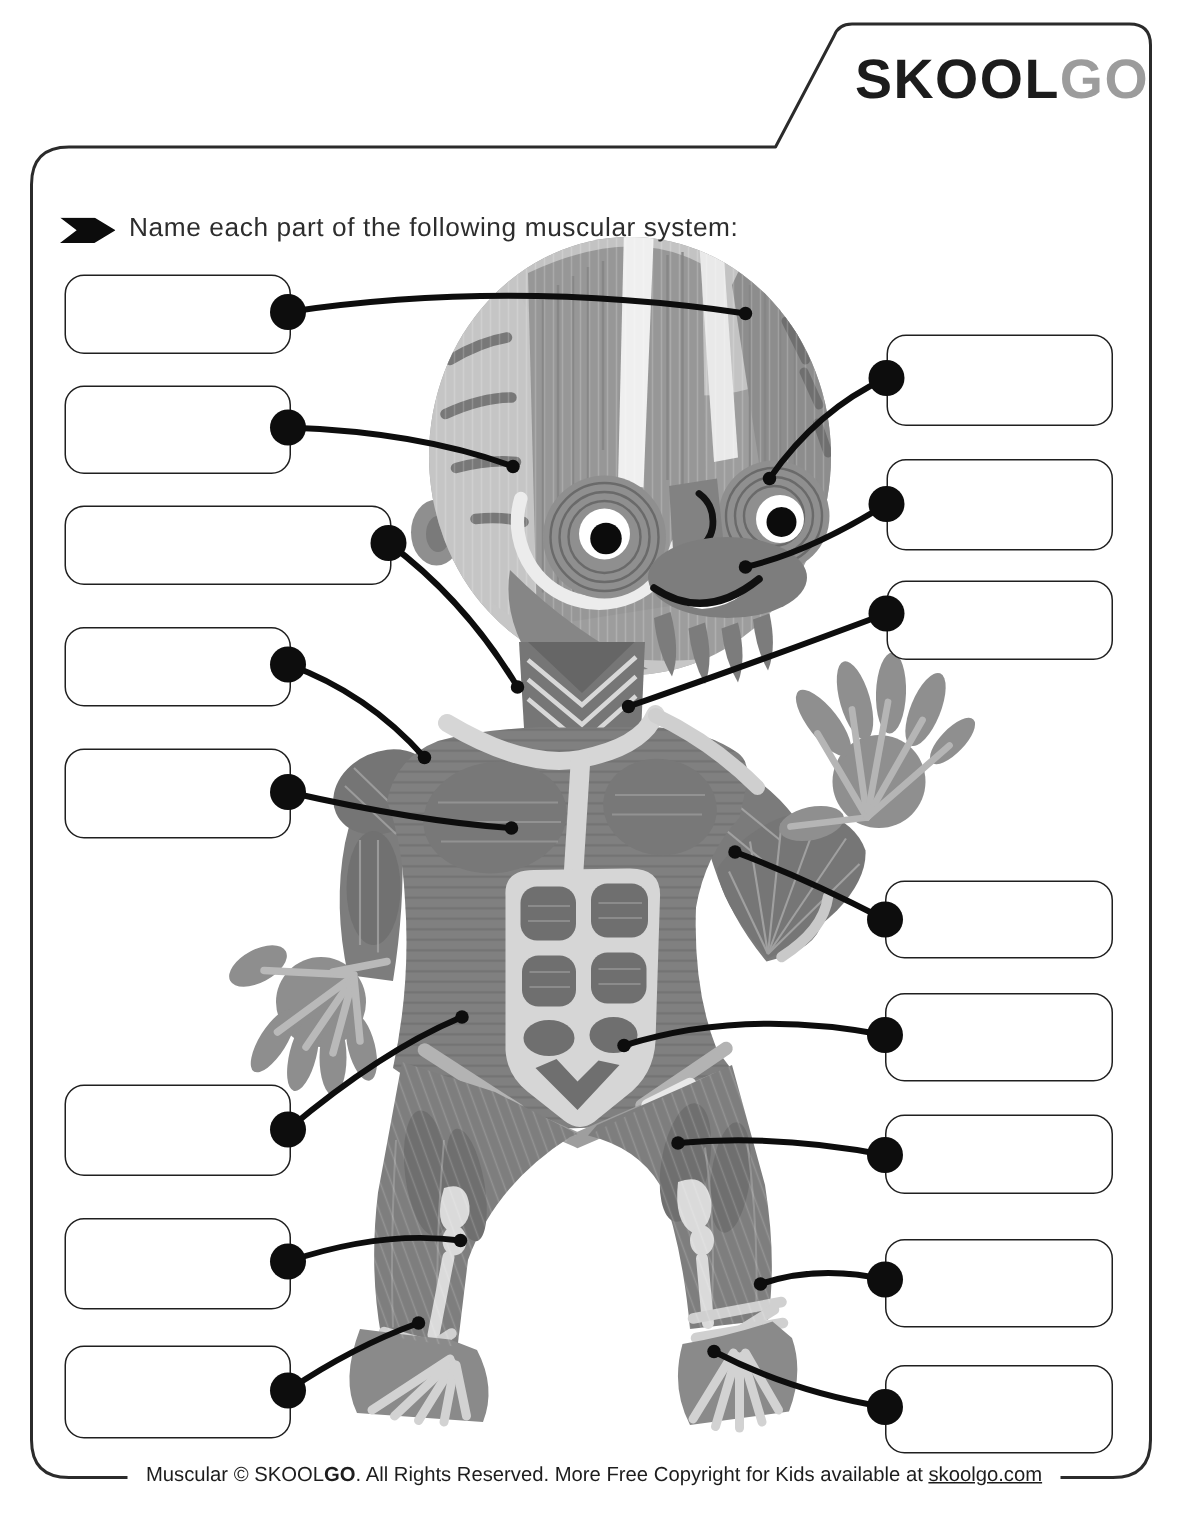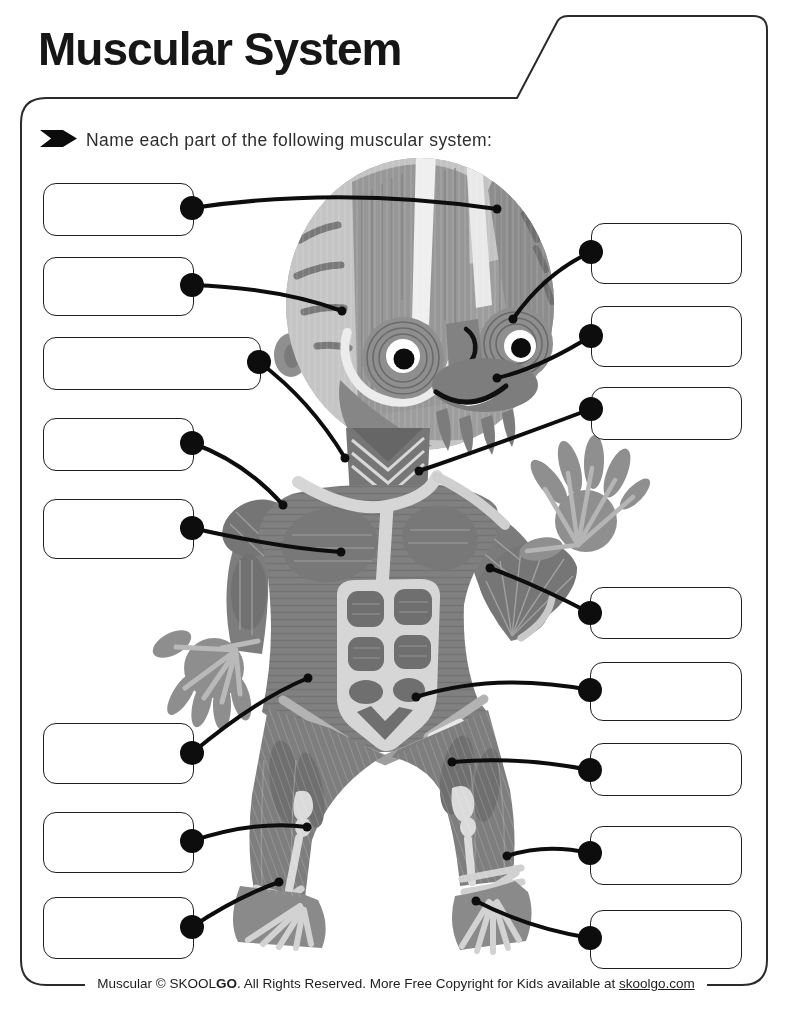--- a/index.html
+++ b/index.html
@@ -8,42 +8,42 @@
   
   .title{position:absolute;left:38px;top:22px;font-size:46px;font-weight:800;
          letter-spacing:-1px;color:#161616;z-index:5;}
   .logo{position:absolute;left:570px;top:32px;font-size:37px;letter-spacing:1px;
         font-weight:600;color:#1c1c1c;z-index:5;white-space:nowrap;}
   .logo .go{font-weight:800;}
   .name-row{position:absolute;left:536px;top:82px;z-index:5;display:flex;align-items:flex-end;}
   .name-label{font-size:17px;font-weight:700;color:#111;}
   .name-line{display:inline-block;width:160px;height:16px;border-bottom:1.6px solid #bdbdbd;margin-left:6px;}
   
-  .instruction{position:absolute;left:40px;top:130px;display:flex;align-items:flex-start;z-index:5;}
+  .instruction{position:absolute;left:40px;top:141px;display:flex;align-items:flex-end;z-index:5;}
   .arrow-ic{width:37px;height:17px;background:#0c0c0c;margin-right:9px;
             clip-path:polygon(0% 0%,62% 0%,100% 50%,62% 100%,0% 100%,30% 50%);}
   .instr-text{font-size:17.5px;color:#2d2d2d;letter-spacing:.4px;}
   
   .abox{position:absolute;background:#ffffff;border:1.8px solid #1f1f1f;border-radius:13px;z-index:2;}
   
   .base-svg{position:absolute;left:0;top:0;z-index:1;}
   .conn-svg{position:absolute;left:0;top:0;z-index:3;pointer-events:none;}
   
   .footer{position:absolute;left:0;top:974px;width:100%;text-align:center;z-index:5;}
   .footer .inner{display:inline-block;background:#ffffff;padding:0 12px;font-size:13.5px;color:#1d1d1d;}
   .footer .b{font-weight:700;}
   .footer .link{text-decoration:underline;color:#1d1d1d;margin-top:28px;}
 </style>
 </head>
 <body>
 
 <div class="page">
 
-  <div class="title">Muscular System</div>
-
+
+  <div class="logo"><span>SKOOL</span><span class="go" style="color:#9c9c9c">GO</span></div>
 
 
   <div class="instruction">
     <span class="arrow-ic"></span>
     <span class="instr-text">Name each part of the following muscular system:</span>
   </div>
 
   <svg class="base-svg" width="792" height="1024" viewBox="0 0 792 1024">
     <defs>
       <pattern id="pv" width="6" height="6" patternUnits="userSpaceOnUse">

